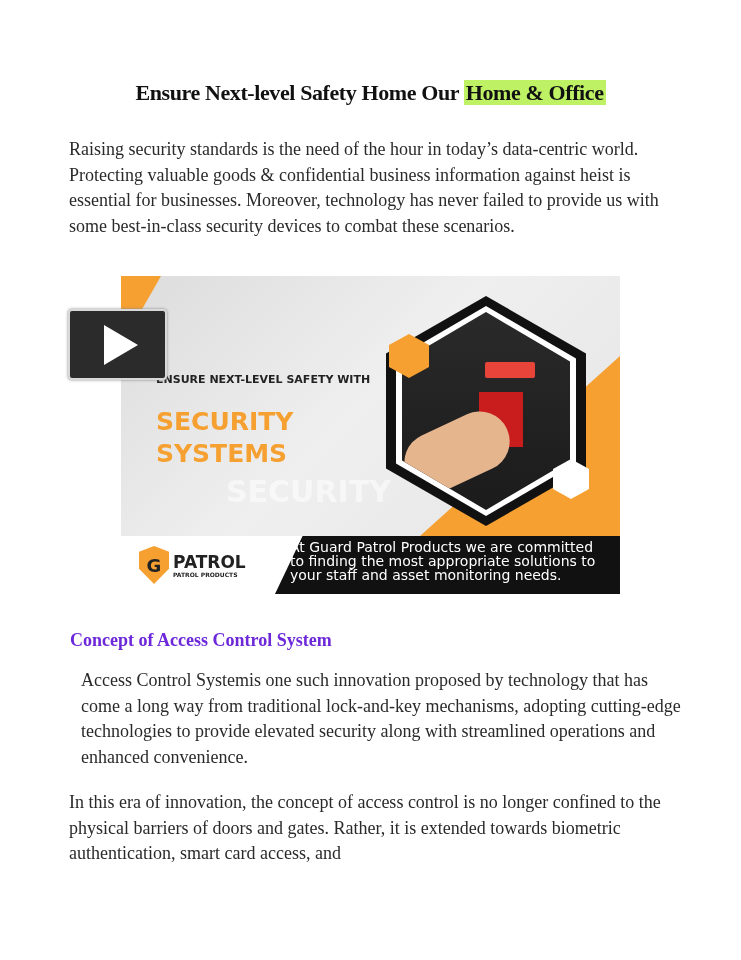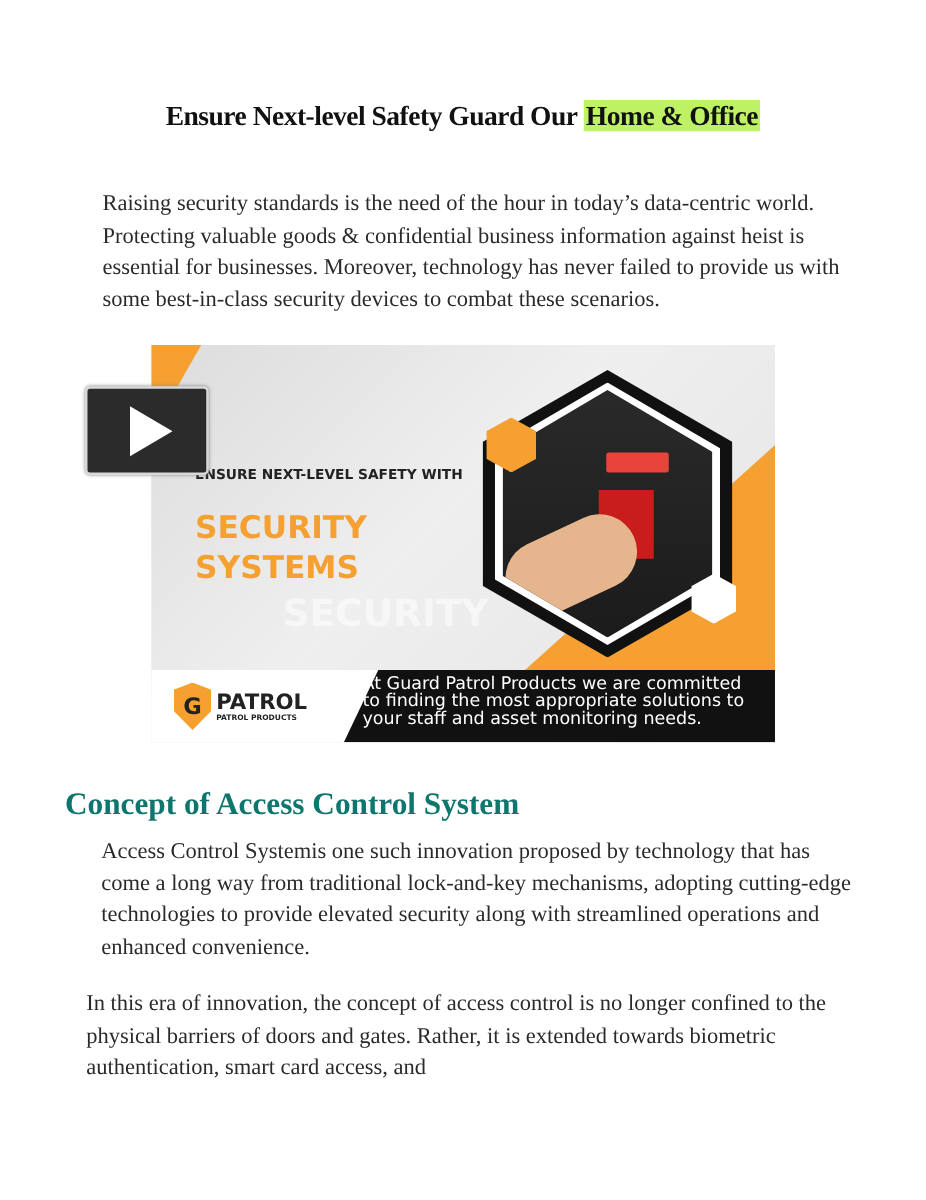--- a/index.html
+++ b/index.html
@@ -26,32 +26,32 @@
   .footer-white { position:absolute; left:0; bottom:0; width:100%; height:58px; background:#fff; }
   .footer-black { position:absolute; right:0; bottom:0; width:345px; height:58px; background:#111; clip-path:polygon(8% 0,100% 0,100% 100%,0 100%); }
   .footer-text { position:absolute; right:10px; bottom:12px; width:320px; font-family:"DejaVu Sans",sans-serif; font-size:14px; line-height:14px; color:#fff; }
   .logo { position:absolute; left:18px; bottom:10px; display:flex; align-items:center; gap:4px; }
   .shield { width:30px; height:38px; background:#f5a030; clip-path:polygon(50% 0,100% 15%,100% 60%,50% 100%,0 60%,0 15%); display:flex; align-items:center; justify-content:center; font-family:"DejaVu Sans",sans-serif; font-weight:bold; font-size:18px; color:#222; }
   .logo-txt { font-family:"DejaVu Sans",sans-serif; font-weight:bold; color:#222; }
   .logo-main { font-size:17px; line-height:18px; }
   .logo-sub { font-size:6px; }
   .play { position:absolute; left:68px; top:309px; width:95px; height:67px; background:#2b2b2b; border:2px solid #d8d8d8; border-radius:4px; box-shadow:0 0 3px #888; display:flex; align-items:center; justify-content:center; }
   .play-tri { width:0; height:0; border-left:34px solid #fff; border-top:20px solid transparent; border-bottom:20px solid transparent; margin-left:6px; }
-  .h2 { position:absolute; left:52px; top:630px; font-weight:bold; font-size:25px; color:#0f766e; }
+  .h2 { position:absolute; left:70px; top:630px; font-weight:bold; font-size:18px; color:#6d28d9; }
   #p2 { top:656px; }
   #p3 { top:790px; }
 </style>
 </head>
 <body>
 
 <div class="title">
-  <span>Ensure Next-level Safety Guard Our </span><span class="hl">Home &amp; Office</span><br>
+  <span>Ensure Next-level Safety Home Our </span><span class="hl">Home &amp; Office</span><br>
 </div>
 
-<p class="para" id="p1" style="margin:13px">Raising security standards is the need of the hour in today’s data-centric world.  Protecting valuable goods &amp; confidential business information against heist is essential for businesses. Moreover, technology  has never failed to provide us with some best-in-class security devices to combat these scenarios.</p>
+<p class="para" id="p1" style="margin:0">Raising security standards is the need of the hour in today’s data-centric world.  Protecting valuable goods &amp; confidential business information against heist is essential for businesses. Moreover, technology  has never failed to provide us with some best-in-class security devices to combat these scenarios.</p>
 
 <div class="banner">
   <div class="stripe-or"></div>
   <div class="orange-right"></div>
   <div class="b-text1">
     <div>ENSURE NEXT-LEVEL SAFETY WITH</div>
   </div>
   <div class="b-big">
     <div>SECURITY</div>
     <div>SYSTEMS</div>

